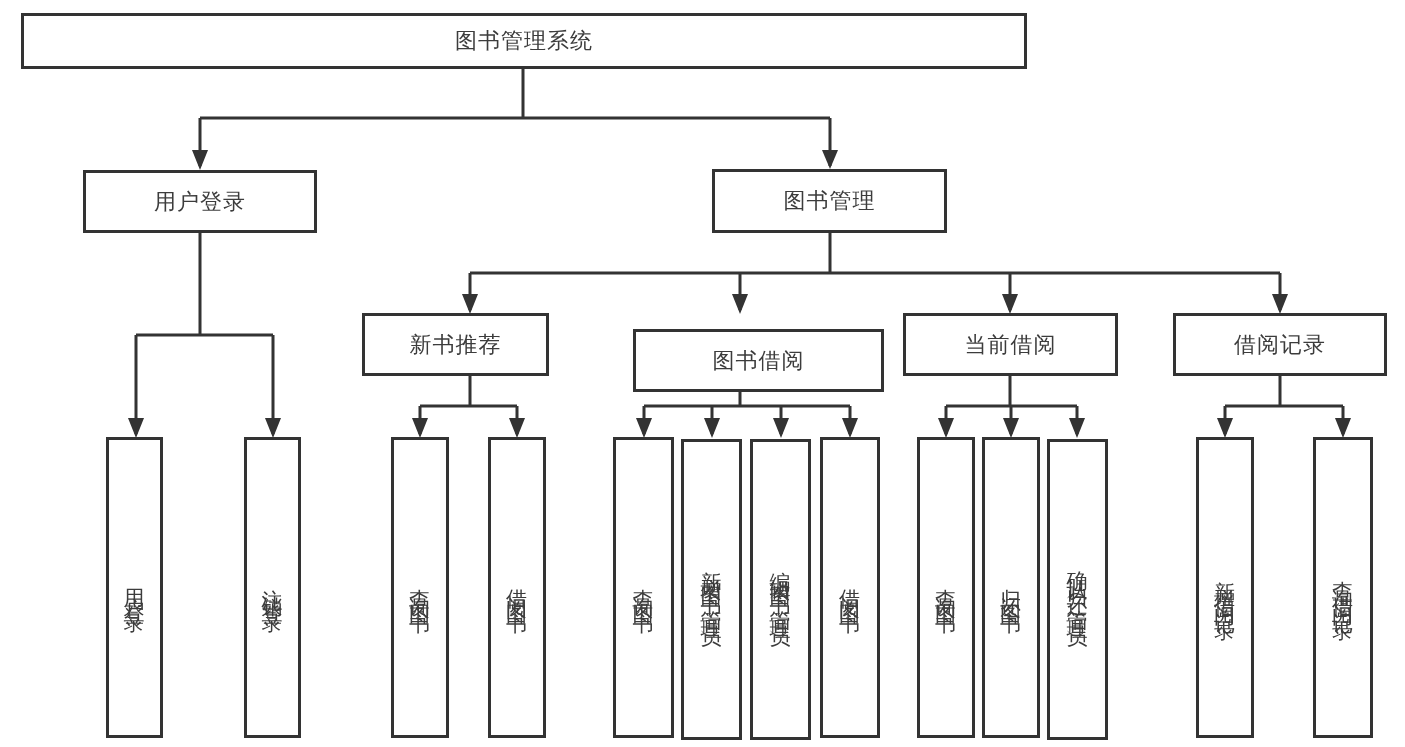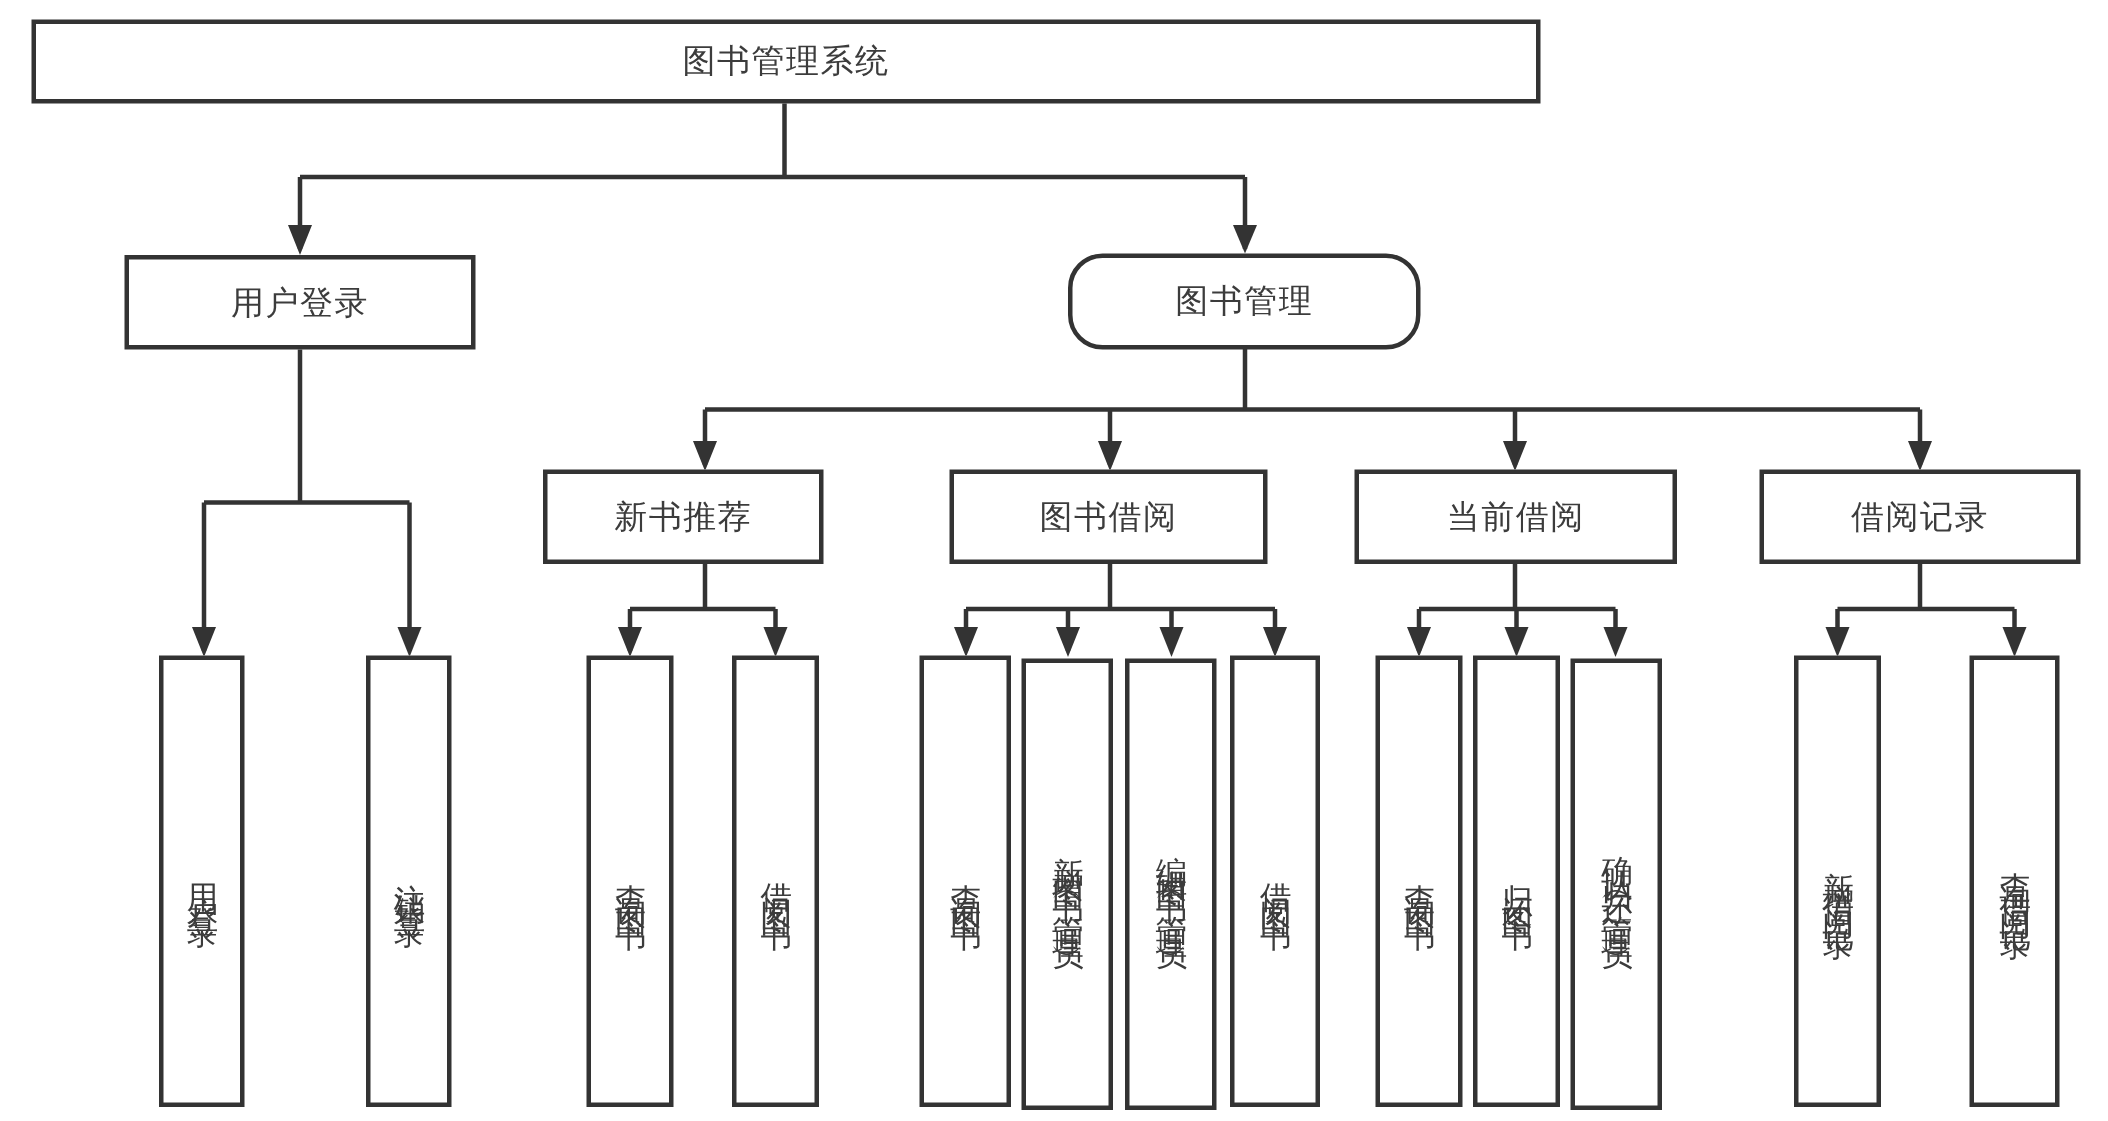--- a/index.html
+++ b/index.html
@@ -97,24 +97,24 @@
       <polygon points="1003,418 1019,418 1011,438"></polygon>
       <polygon points="1069,418 1085,418 1077,438"></polygon>
       <polygon points="1217,418 1233,418 1225,438"></polygon>
       <polygon points="1335,418 1351,418 1343,438"></polygon>
     </g>
   </svg>
 
   <div class="node hbox" style="left:21px; top:13px; width:1006px; height:56px;">图书管理系统</div>
 
   <div class="node hbox" style="left:83px; top:170px; width:234px; height:63px;">用户登录</div>
-  <div class="node hbox" style="left:712px; top:169px; width:235px; height:64px;border-radius:23px;">图书管理</div>
+  <div class="node hbox" style="left:712px; top:169px; width:235px; height:64px;">图书管理</div>
 
   <div class="node hbox" style="left:362px; top:313px; width:187px; height:63px;">新书推荐</div>
-  <div class="node hbox" style="left:633px; top:313px; width:212px; height:63px;">图书借阅</div>
+  <div class="node hbox" style="left:633px; top:329px; width:251px; height:63px;">图书借阅</div>
   <div class="node hbox" style="left:903px; top:313px; width:215px; height:63px;">当前借阅</div>
   <div class="node hbox" style="left:1173px; top:313px; width:214px; height:63px;">借阅记录</div>
 
   <div class="node vbox" style="left:106px; top:437px; width:57px; height:301px;">
     <span>用户登录</span>
   </div>
   <div class="node vbox" style="left:244px; top:437px; width:57px; height:301px;">
     <span>注销登录</span>
   </div>
 

